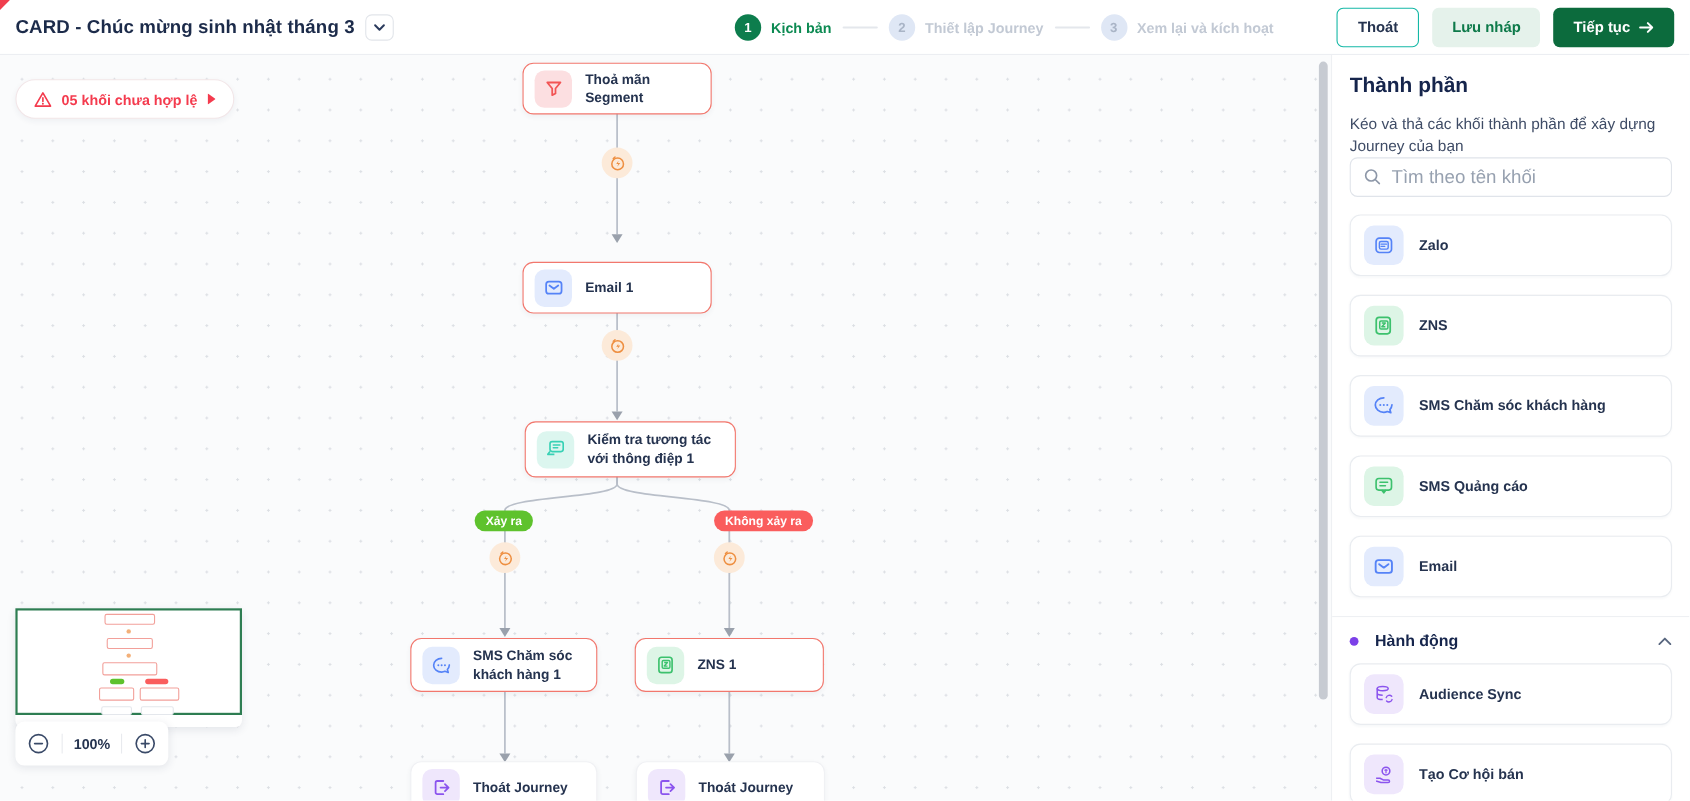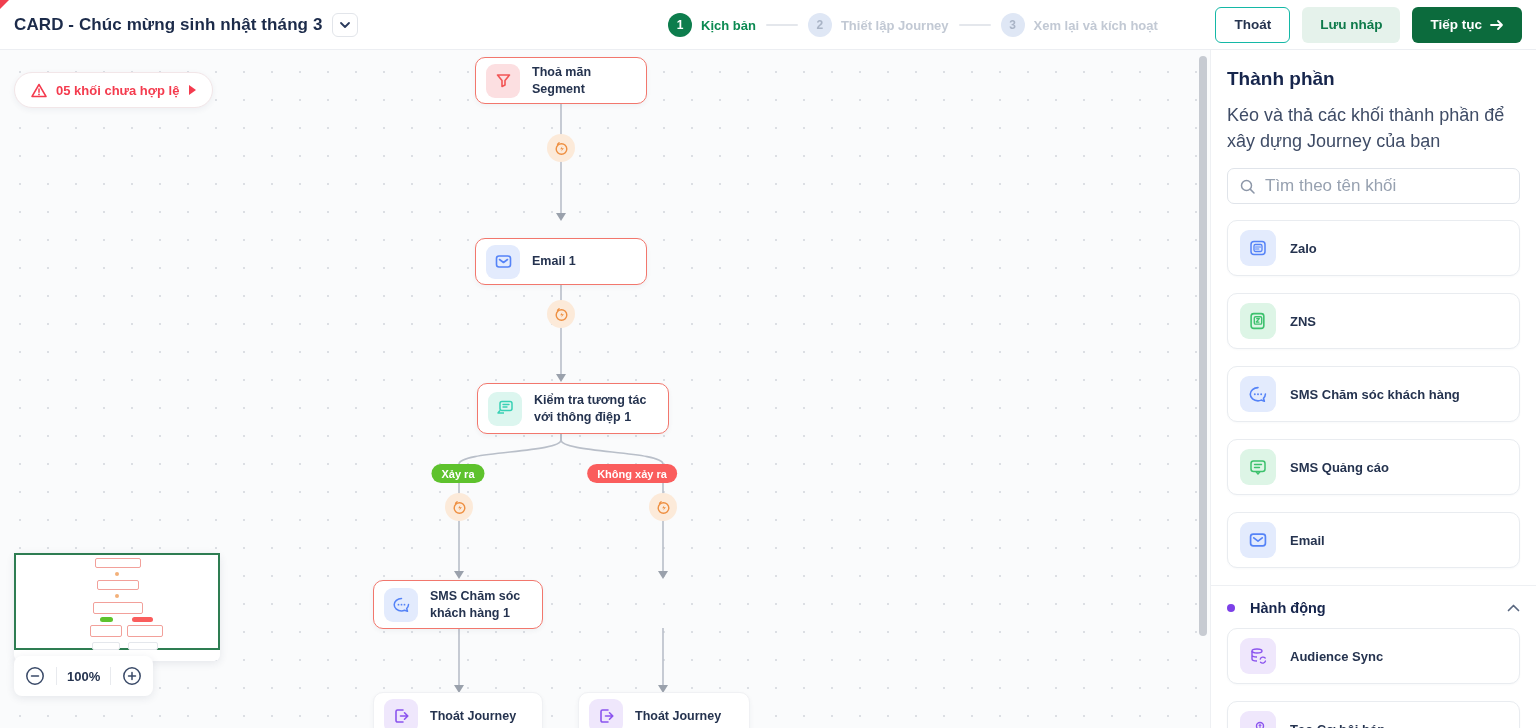--- a/index.html
+++ b/index.html
@@ -78,21 +78,21 @@
   .zoom-val { font-size:13px; font-weight:700; color:#25334f; }
 
   .canvas-scrollbar-track { position:absolute; right:2px; top:0; width:10px; height:100%; }
   .canvas-scrollbar-thumb { position:absolute; right:1px; top:6px; width:8px; height:580px;
     background:#c7cbd2; border-radius:4px; cursor:grab; }
 
   
   .sidebar { width:326px; height:678px; background:#fff; border-left:1px solid #eef0f3;
     padding:18px 16px 0 16px; overflow:hidden; }
   .sb-title { font-size:19px; font-weight:700; color:#16254c; margin-bottom:12px; }
-  .sb-desc { font-size:18px; color:#3f4c66; line-height:1.45; margin-bottom:14px; }
+  .sb-desc { font-size:14px; color:#3f4c66; line-height:1.45; }
   .sb-search { display:flex; align-items:center; gap:10px; height:36px; border:1px solid #e0e4ea;
     border-radius:7px; padding:0 12px; margin-bottom:16px; }
   .sb-search input { border:none; outline:none; font-size:17px; color:#25334f; flex:1;
     font-family:inherit; background:transparent; }
   .sb-search input::placeholder { color:#97a1b0; }
   .sb-card { display:flex; align-items:center; gap:14px; border:1px solid #e9ecf0; border-radius:10px;
     padding:9px 12px; margin-bottom:17px; background:#fff; cursor:grab;
     box-shadow:0 1px 2px rgba(40,50,80,.03); }
   .sb-card .node-icon { width:36px; height:36px; }
   .sb-card-label { font-size:13px; font-weight:700; color:#25334f; }
@@ -213,20 +213,30 @@
         <svg width="17" height="16" viewBox="0 0 17 16">
             <path d="M8.5 1.5a7 6 0 1 0 0 12.5 7 6 0 0 0 3-.7l3 1-.8-2.7a6.4 6.4 0 0 0 1.8-4.1" fill="none" stroke="currentColor" stroke-width="1.5" stroke-linecap="round" stroke-linejoin="round"></path>
             <circle cx="5.5" cy="7.7" r=".9" fill="currentColor"></circle>
             <circle cx="8.5" cy="7.7" r=".9" fill="currentColor"></circle>
             <circle cx="11.5" cy="7.7" r=".9" fill="currentColor"></circle>
           </svg>
       </div>
       <div class="node-label">SMS Chăm sóc khách hàng 1</div>
     </div>
 
+    <div class="node" style="left:577px; top:530px; width:172px; height:49px;">
+      <div class="node-icon ic-green">
+        <svg width="17" height="17" viewBox="0 0 17 17">
+            <rect x="2" y="1.5" width="12" height="14" rx="2.5" fill="none" stroke="currentColor" stroke-width="1.5"></rect>
+            <rect x="5" y="4.5" width="7" height="7" rx="1.2" fill="none" stroke="currentColor" stroke-width="1.3"></rect>
+            <path d="M6.8 6.3h3l-3 3.2h3" fill="none" stroke="currentColor" stroke-width="1.2" stroke-linejoin="round"></path>
+          </svg>
+      </div>
+      <div class="node-label">ZNS 1</div>
+    </div>
 
     <div class="node node-white" style="left:373px; top:642px; width:170px; height:48px;">
       <div class="node-icon ic-purple">
         <svg width="17" height="16" viewBox="0 0 17 16">
             <path d="M10 2H4.5A1.5 1.5 0 0 0 3 3.5v9A1.5 1.5 0 0 0 4.5 14H10" fill="none" stroke="currentColor" stroke-width="1.6" stroke-linecap="round"></path>
             <path d="M7.5 8h7M11.5 4.8L14.8 8l-3.3 3.2" fill="none" stroke="currentColor" stroke-width="1.6" stroke-linecap="round" stroke-linejoin="round"></path>
           </svg>
       </div>
       <div class="node-label">Thoát Journey</div>
     </div>
@@ -264,21 +274,21 @@
     </div>
     <div class="delay-badge" style="left:663px; top:457px;">
       <svg width="15" height="15" viewBox="0 0 15 15">
           <circle cx="7.5" cy="8" r="5.3" fill="none" stroke="currentColor" stroke-width="1.4"></circle>
           <path d="M8.3 5.2L6.2 8.2h1.9l-1 2.4 2.8-3.4H7.8Z" fill="currentColor"></path>
           <path d="M3.5 3.2l1.6-1.4" stroke="currentColor" stroke-width="1.3" stroke-linecap="round"></path>
         </svg>
     </div>
 
     <div class="branch-pill pill-green" style="left:458px; top:414px;">Xảy ra</div>
-    <div class="branch-pill pill-red" style="left:632px; top:414px;text-align:center;">Không xảy ra</div>
+    <div class="branch-pill pill-red" style="left:694px; top:414px;text-align:center;">Không xảy ra</div>
 
     <div class="minimap">
       <div class="minimap-viewport"></div>
       <div class="mini" style="left:81px; top:5px; width:46px; height:10px;"></div>
       <div class="mini-dot" style="left:101px; top:19px;"></div>
       <div class="mini" style="left:83px; top:27px; width:42px; height:10px;"></div>
       <div class="mini-dot" style="left:101px; top:41px;"></div>
       <div class="mini" style="left:79px; top:49px; width:50px; height:12px;"></div>
       <div class="mini-pill pill-green" style="left:86px; top:64px; width:13px;"></div>
       <div class="mini-pill pill-red" style="left:118px; top:64px; width:21px;"></div>

